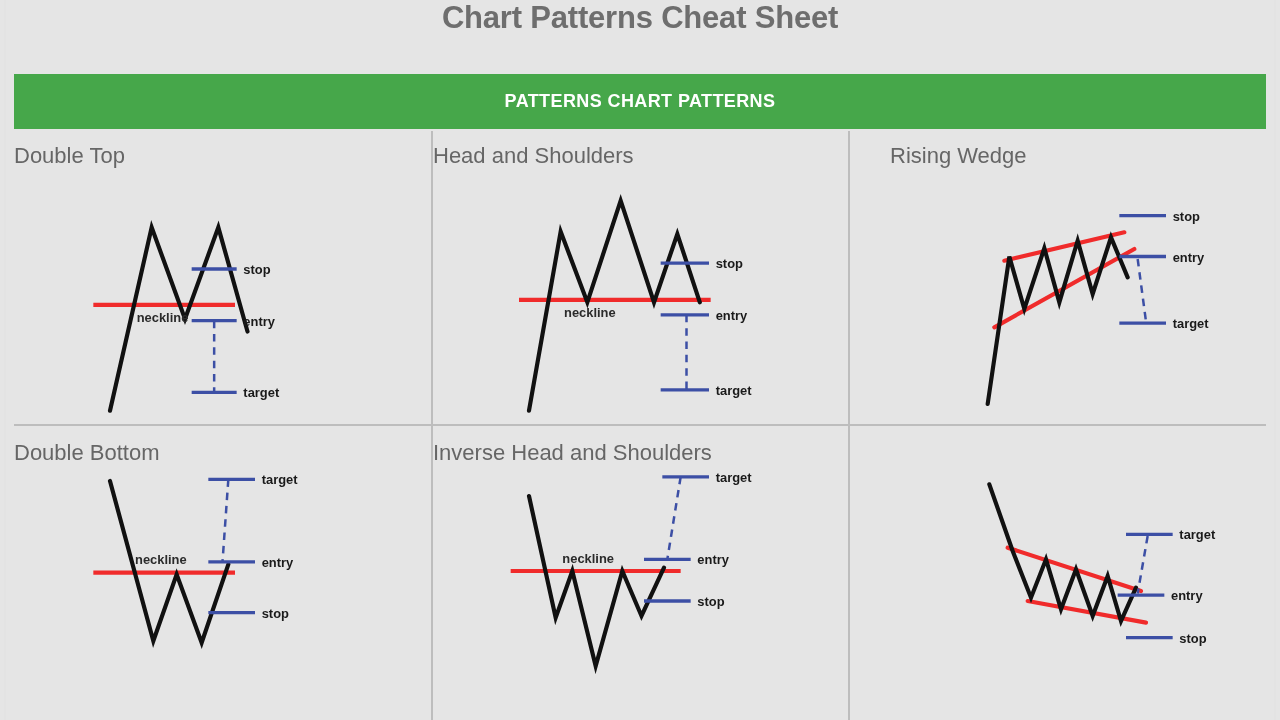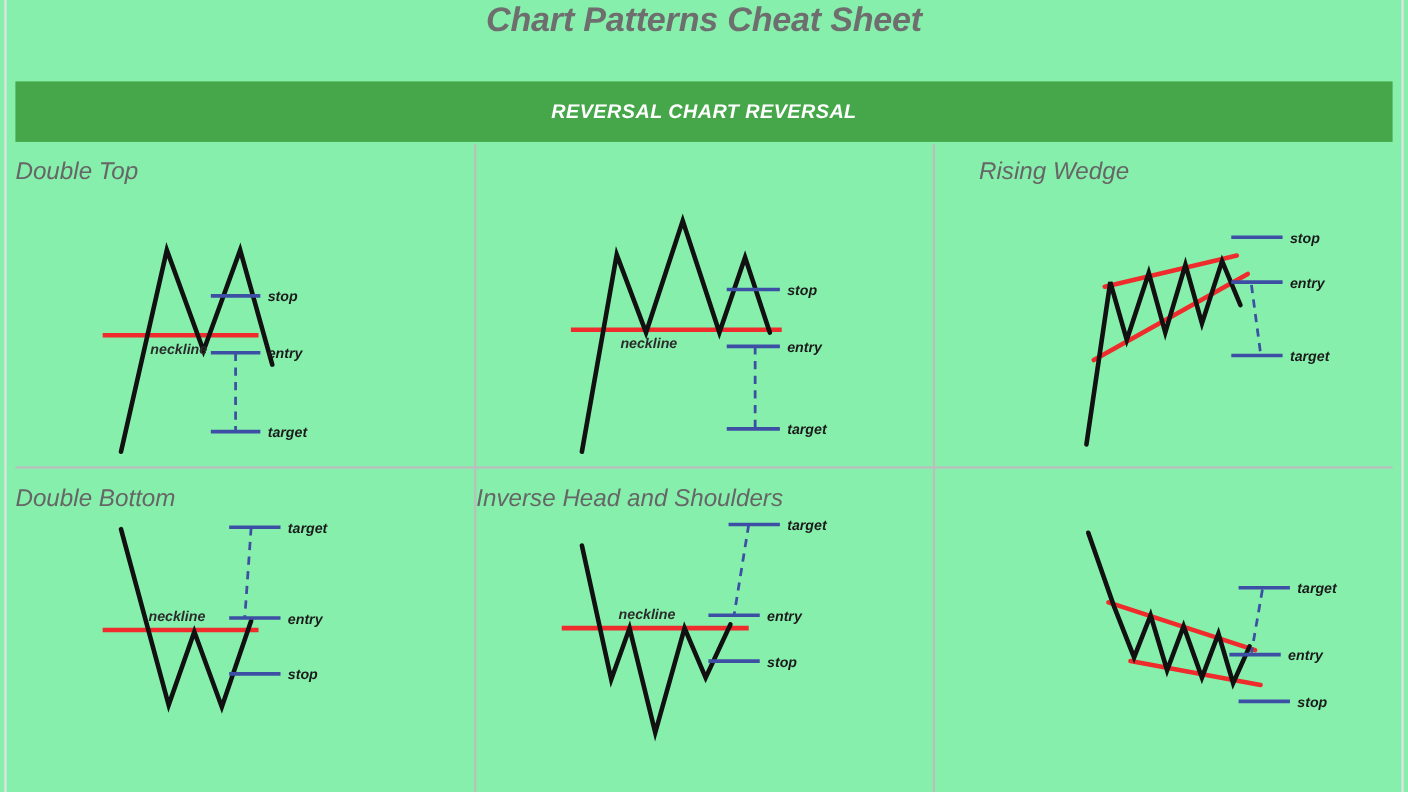--- a/index.html
+++ b/index.html
@@ -4,24 +4,23 @@
 <style>
   html, body {
     margin: 0;
     padding: 0;
     background: #ffffff;
   }
   #page {
     position: relative;
     width: 1280px;
     height: 720px;
-    background: #86efac;
+    background: #e5e5e5;
     font-family: "Liberation Sans", sans-serif;
     overflow: hidden;
-    font-style: italic;
   }
   
   .page-rule {
     position: absolute;
     top: 0;
     width: 2px;
     height: 720px;
     background: #e3e3e3;
   }
   .page-rule.left  { left: 4px; }
@@ -114,21 +113,21 @@
 <body>
 
 <div id="page">
 
   <div class="page-rule left"></div>
   <div class="page-rule right"></div>
 
   <div id="main-title">Chart Patterns Cheat Sheet</div>
 
   <div id="section-banner">
-    <span class="banner-text">REVERSAL CHART REVERSAL</span>
+    <span class="banner-text">PATTERNS CHART PATTERNS</span>
   </div>
 
   <div id="grid">
     <div class="grid-line v" style="left:417px"></div>
     <div class="grid-line v" style="left:834px"></div>
     <div class="grid-line h" style="top:293px"></div>
 
   <div class="pattern-cell r0 c0">
         <div class="cell-title">Double Top</div>
         <svg width="417" height="250" viewBox="0 0 330 300" preserveAspectRatio="xMidYMin meet" class="cell-svg">
@@ -138,20 +137,21 @@
           <line x1="128" y1="120" x2="182" y2="120" stroke="#3c4fa5" stroke-width="4"></line>
           <text x="190" y="126" class="lbl">stop</text>
           <line x1="128" y1="182" x2="182" y2="182" stroke="#3c4fa5" stroke-width="4"></line>
           <text x="190" y="188" class="lbl">entry</text>
           <line x1="128" y1="268" x2="182" y2="268" stroke="#3c4fa5" stroke-width="4"></line>
           <text x="190" y="274" class="lbl">target</text>
           <text x="62" y="183" class="lbl-neck">neckline</text>
         </svg>
       </div>
       <div class="pattern-cell r0 c1">
+        <div class="cell-title">Head and Shoulders</div>
         <svg width="417" height="250" viewBox="0 0 330 300" preserveAspectRatio="xMidYMin meet" class="cell-svg">
           <line x1="18" y1="157" x2="248" y2="157" stroke="#f02b2b" stroke-width="5"></line>
           <polyline points="30,290 68,75 100,160 140,38 180,160 208,78 235,160" fill="none" stroke="#111111" stroke-width="5" stroke-linejoin="miter" stroke-linecap="round"></polyline>
           <line x1="219" y1="175" x2="219" y2="265" stroke="#3c4fa5" stroke-width="3" stroke-dasharray="9 7"></line>
           <line x1="188" y1="113" x2="246" y2="113" stroke="#3c4fa5" stroke-width="4"></line>
           <text x="254" y="119" class="lbl">stop</text>
           <line x1="188" y1="175" x2="246" y2="175" stroke="#3c4fa5" stroke-width="4"></line>
           <text x="254" y="181" class="lbl">entry</text>
           <line x1="188" y1="265" x2="246" y2="265" stroke="#3c4fa5" stroke-width="4"></line>
           <text x="254" y="271" class="lbl">target</text>

